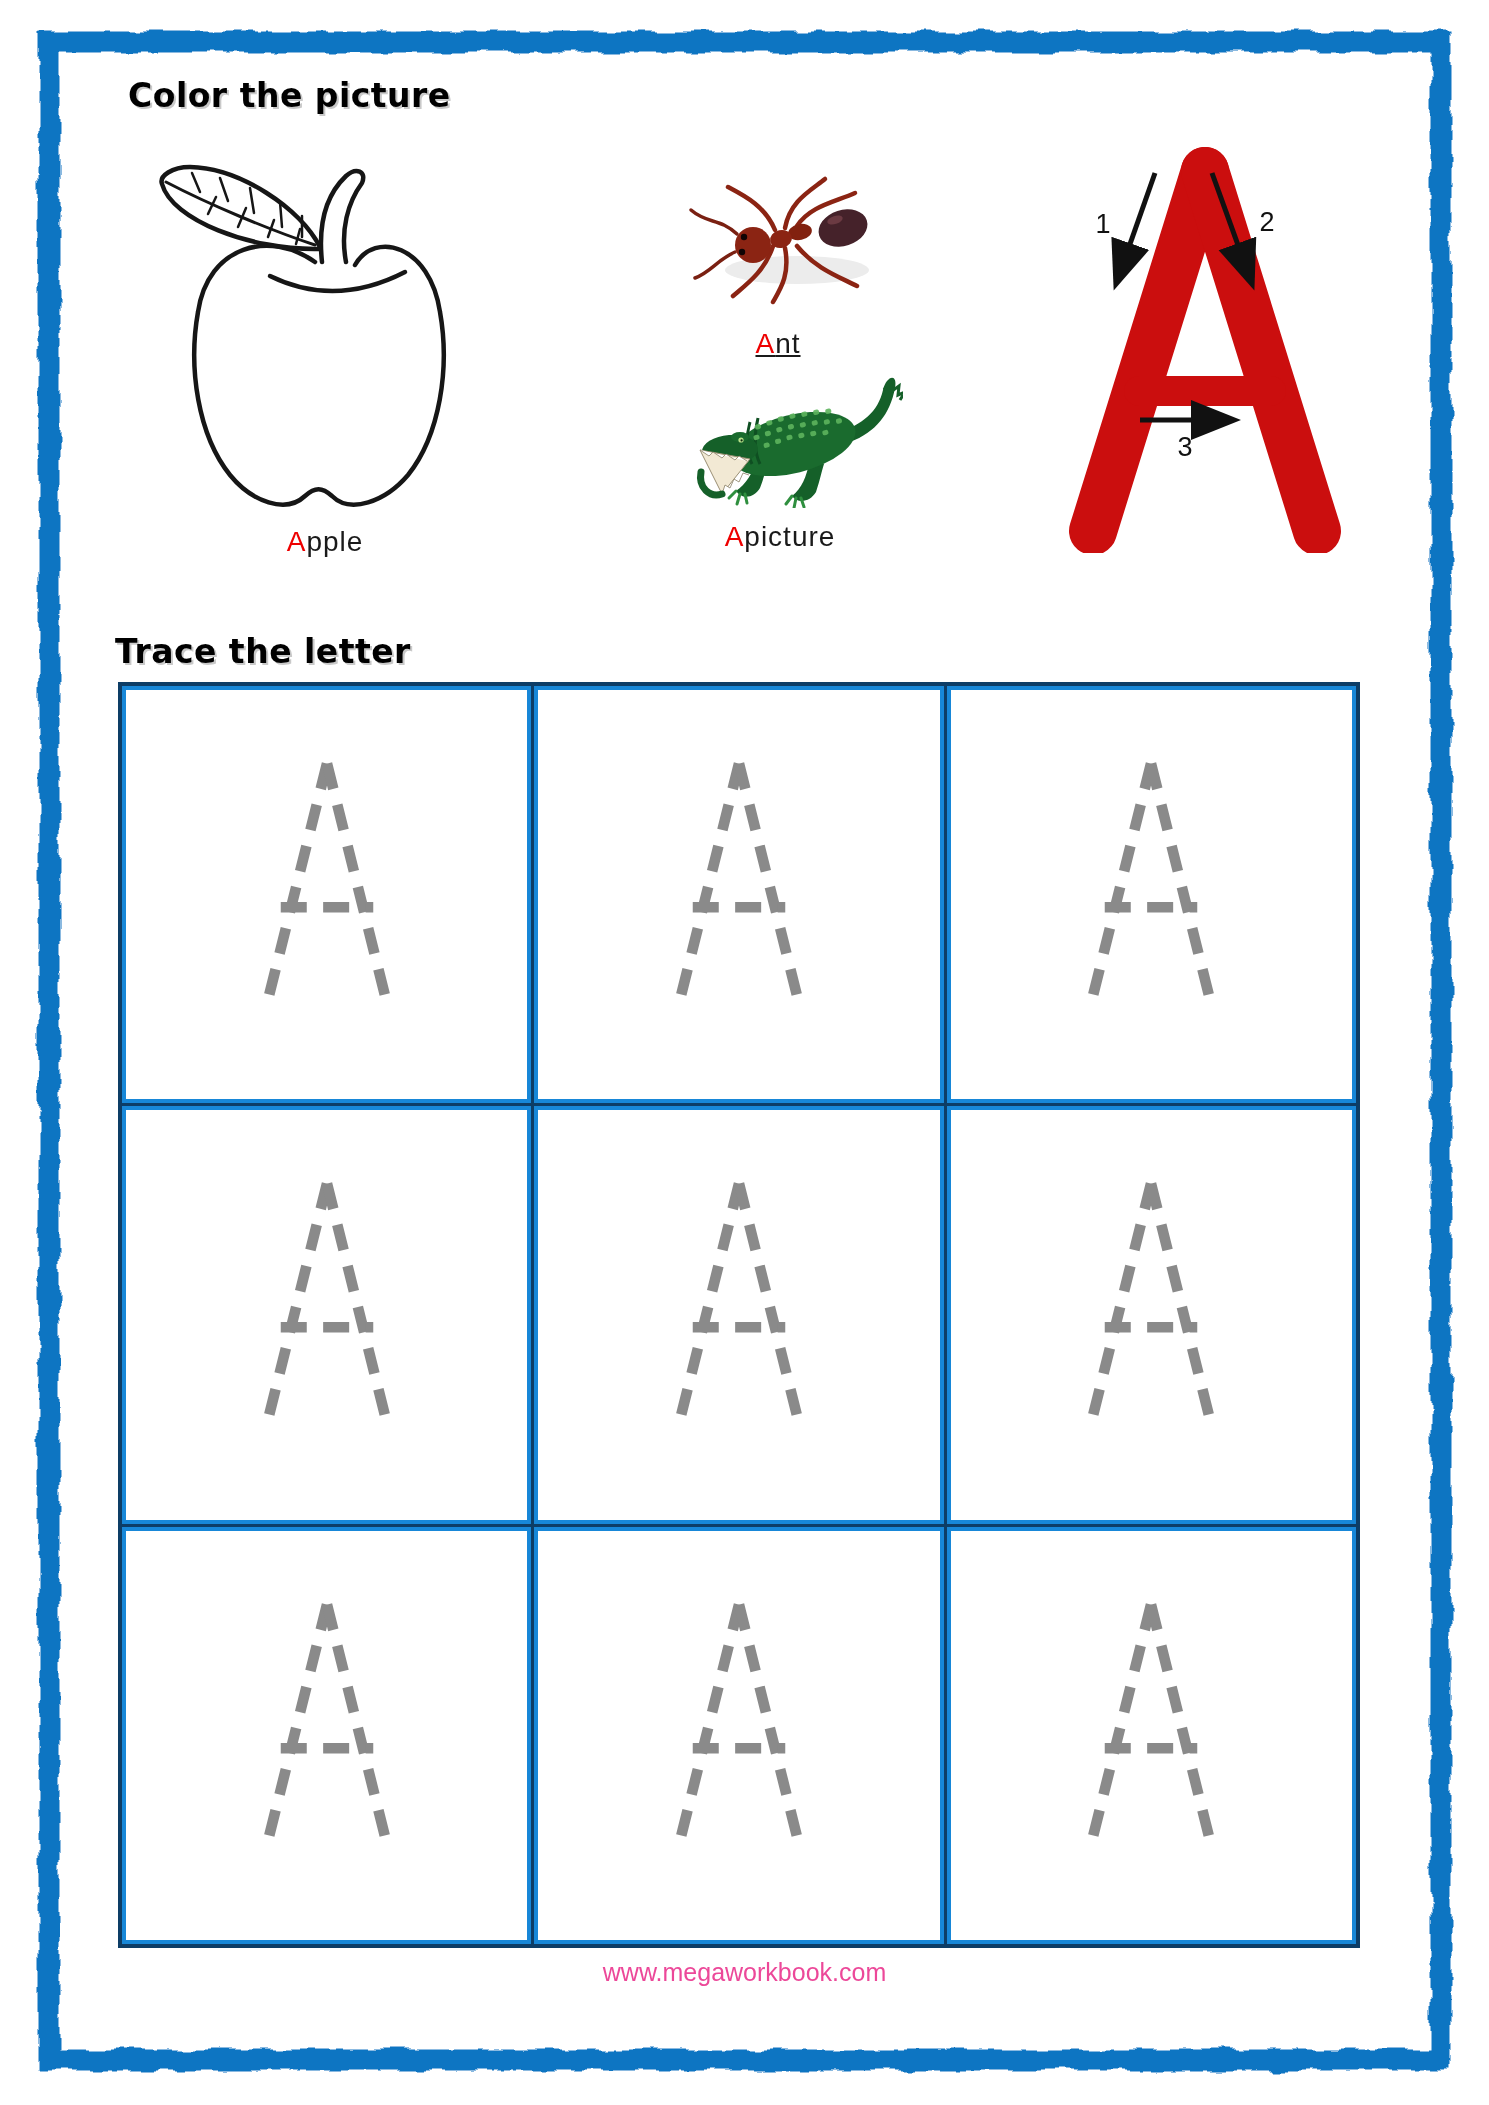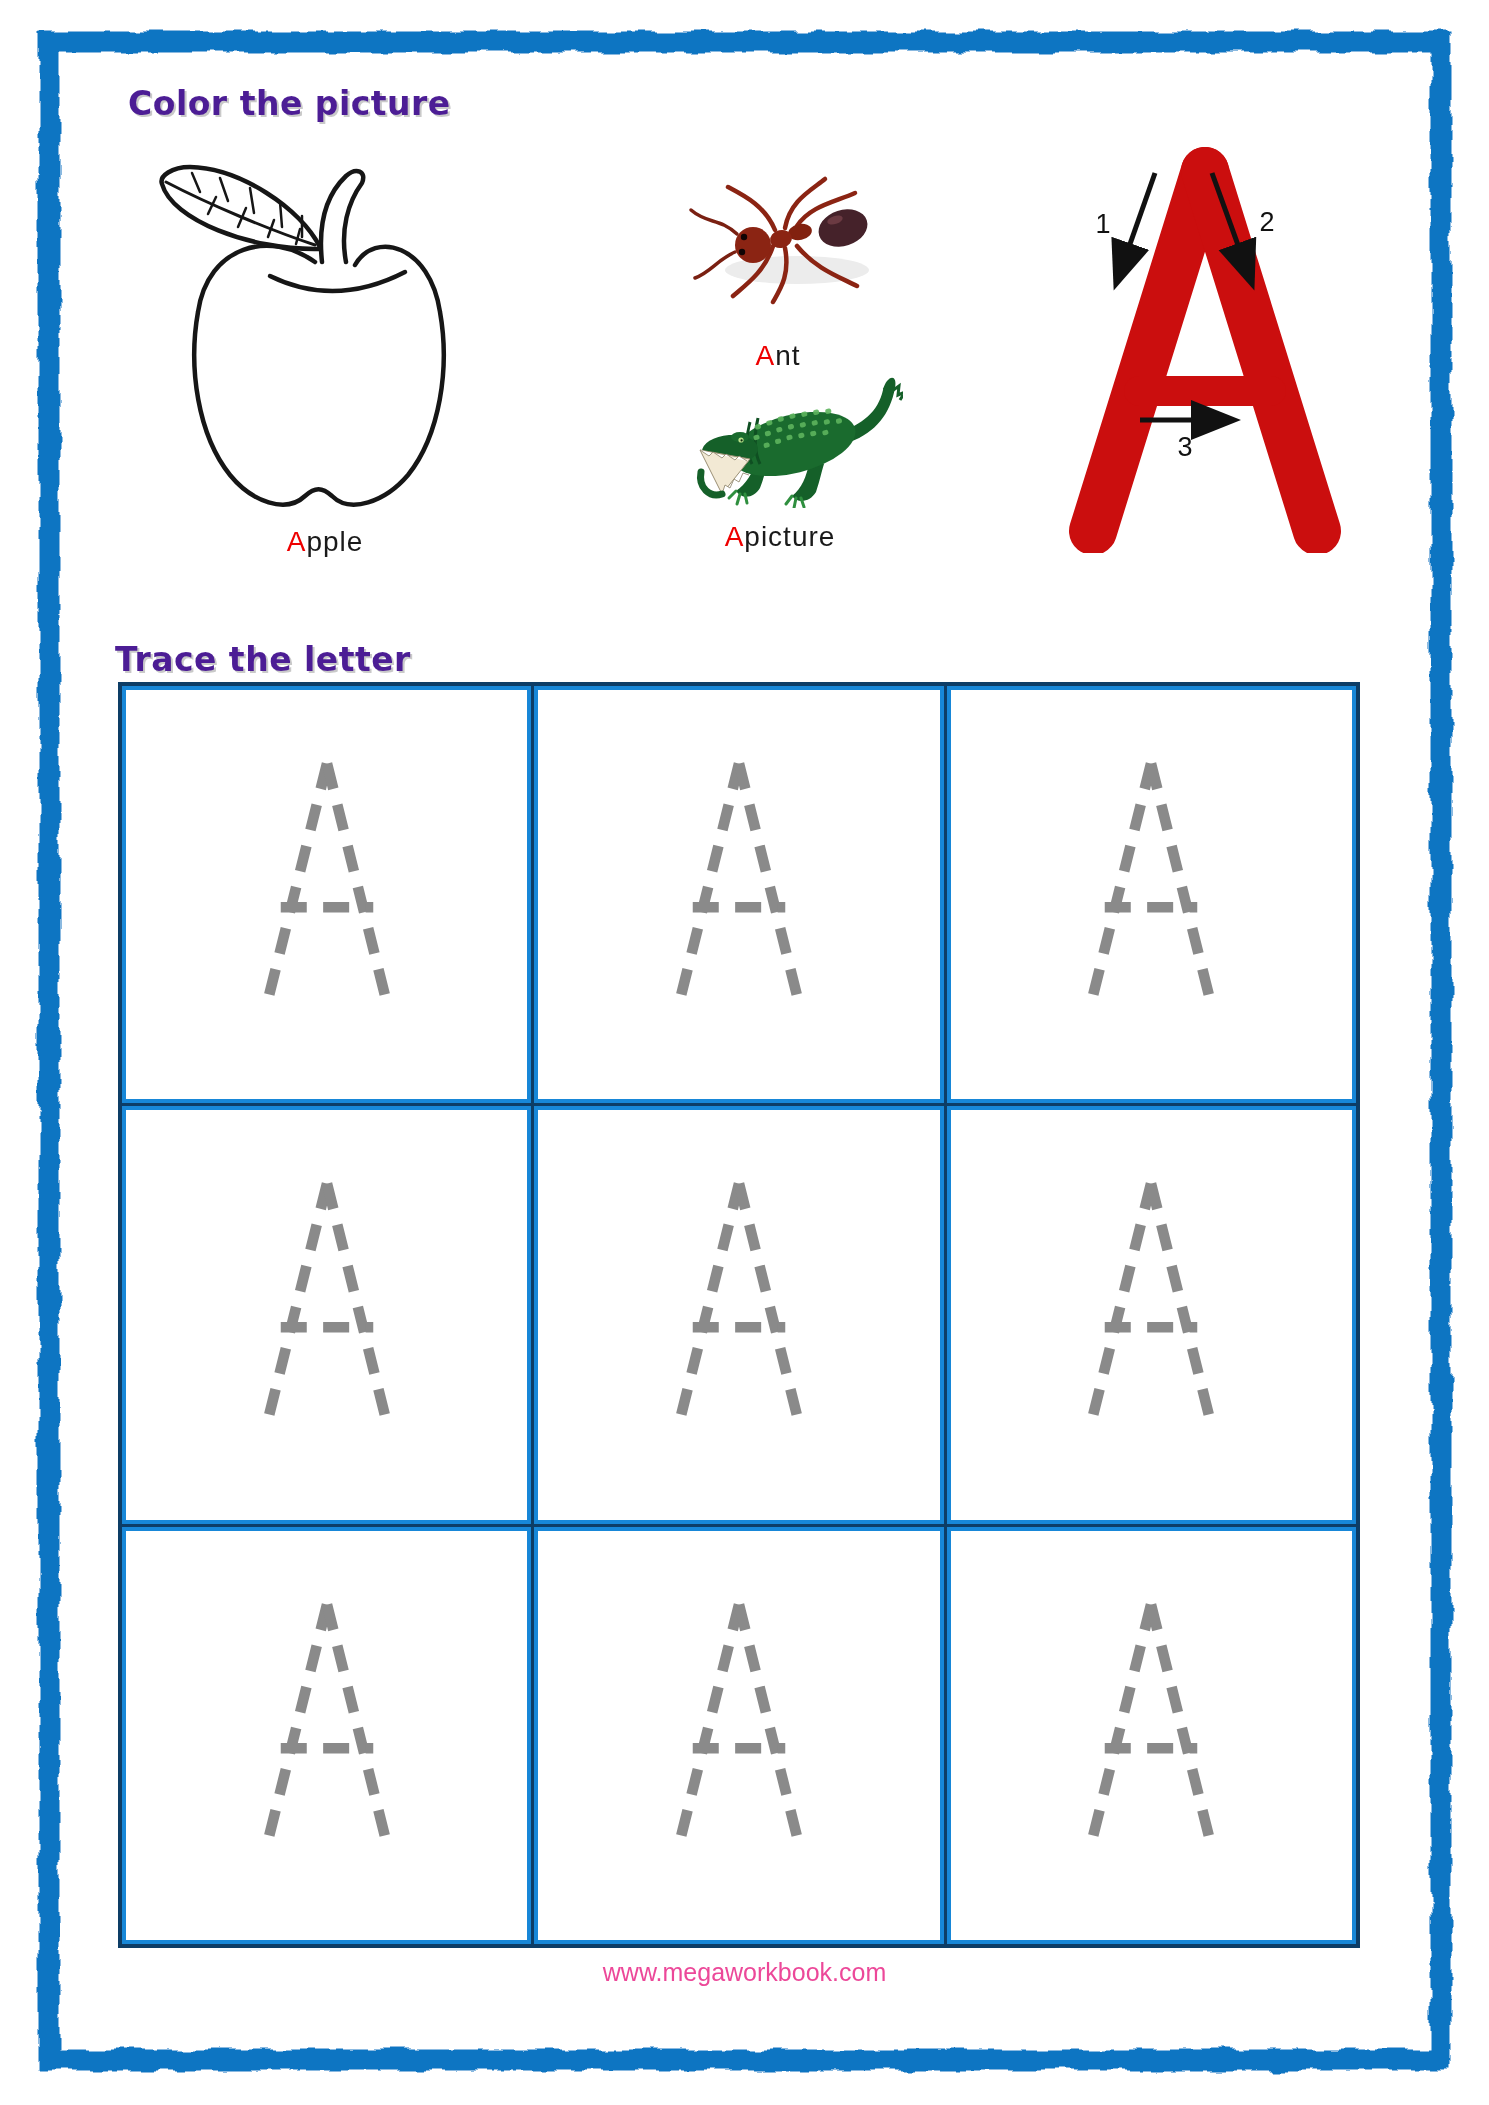--- a/index.html
+++ b/index.html
@@ -4,36 +4,36 @@
 <style>
   html,body{margin:0;padding:0;background:#ffffff;}
   .page{
     position:relative;width:1489px;height:2105px;background:#fff;
     font-family:"Liberation Sans",sans-serif;overflow:hidden;
   }
   svg{display:block;}
   .frame{position:absolute;left:0;top:0;width:1489px;height:2105px;pointer-events:none;}
   .h1{
     position:absolute;font-family:"DejaVu Sans",sans-serif;font-weight:700;
-    font-size:33px;color:#4c1d95;letter-spacing:.5px;
-    text-shadow:2px 2px 0 #c9c9c9;white-space:nowrap;margin-top:8px;
+    font-size:33px;color:#000000;letter-spacing:.5px;
+    text-shadow:2px 2px 0 #c9c9c9;white-space:nowrap;
   }
   .h1-color{left:128px;top:76px;}
   .h1-trace{left:115px;top:632px;}
   .pic{position:absolute;}
   .pic-apple{left:150px;top:150px;}
   .pic-ant{left:685px;top:166px;}
   .pic-gator{left:688px;top:360px;}
   .plabel{
     position:absolute;text-align:center;font-size:28px;letter-spacing:1px;
     color:#1a1a1a;font-family:"Liberation Sans",sans-serif;white-space:nowrap;
   }
   .plabel .red{color:#ee0000;}
   .lbl-apple{left:200px;top:526px;width:250px;}
-  .lbl-ant{left:678px;top:340px;width:200px;}
+  .lbl-ant{left:678px;top:328px;width:200px;text-decoration:underline;}
   .lbl-gator{left:655px;top:521px;width:250px;}
   .big-letter{position:absolute;left:1055px;top:133px;}
   .grid{
     position:absolute;left:118px;top:682px;width:1242px;height:1266px;
     display:grid;grid-template-columns:repeat(3,1fr);grid-template-rows:repeat(3,1fr);
     background:#0d3d66;gap:3px;border:4px solid #0d3d66;box-sizing:border-box;
   }
   .cell{
     background:#ffffff;border:4px solid #1787d8;box-sizing:border-box;
     display:flex;justify-content:center;align-items:flex-start;

